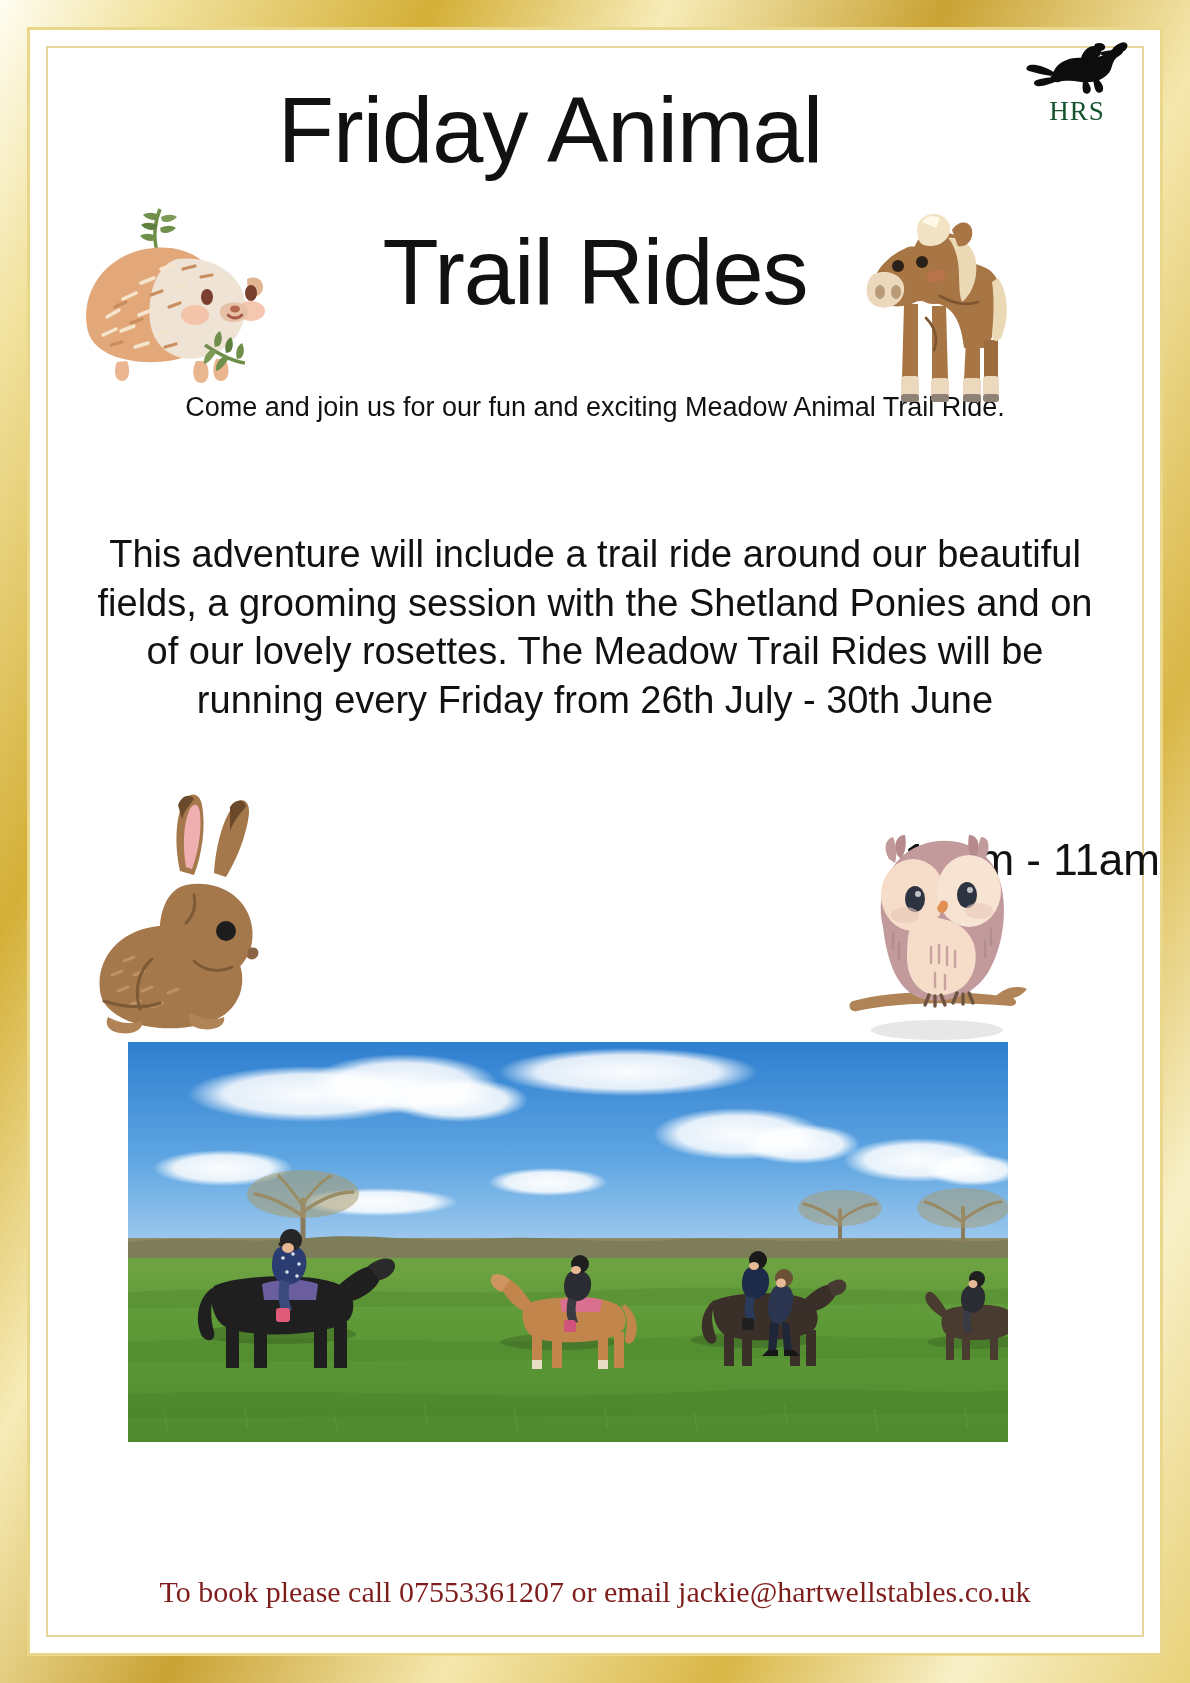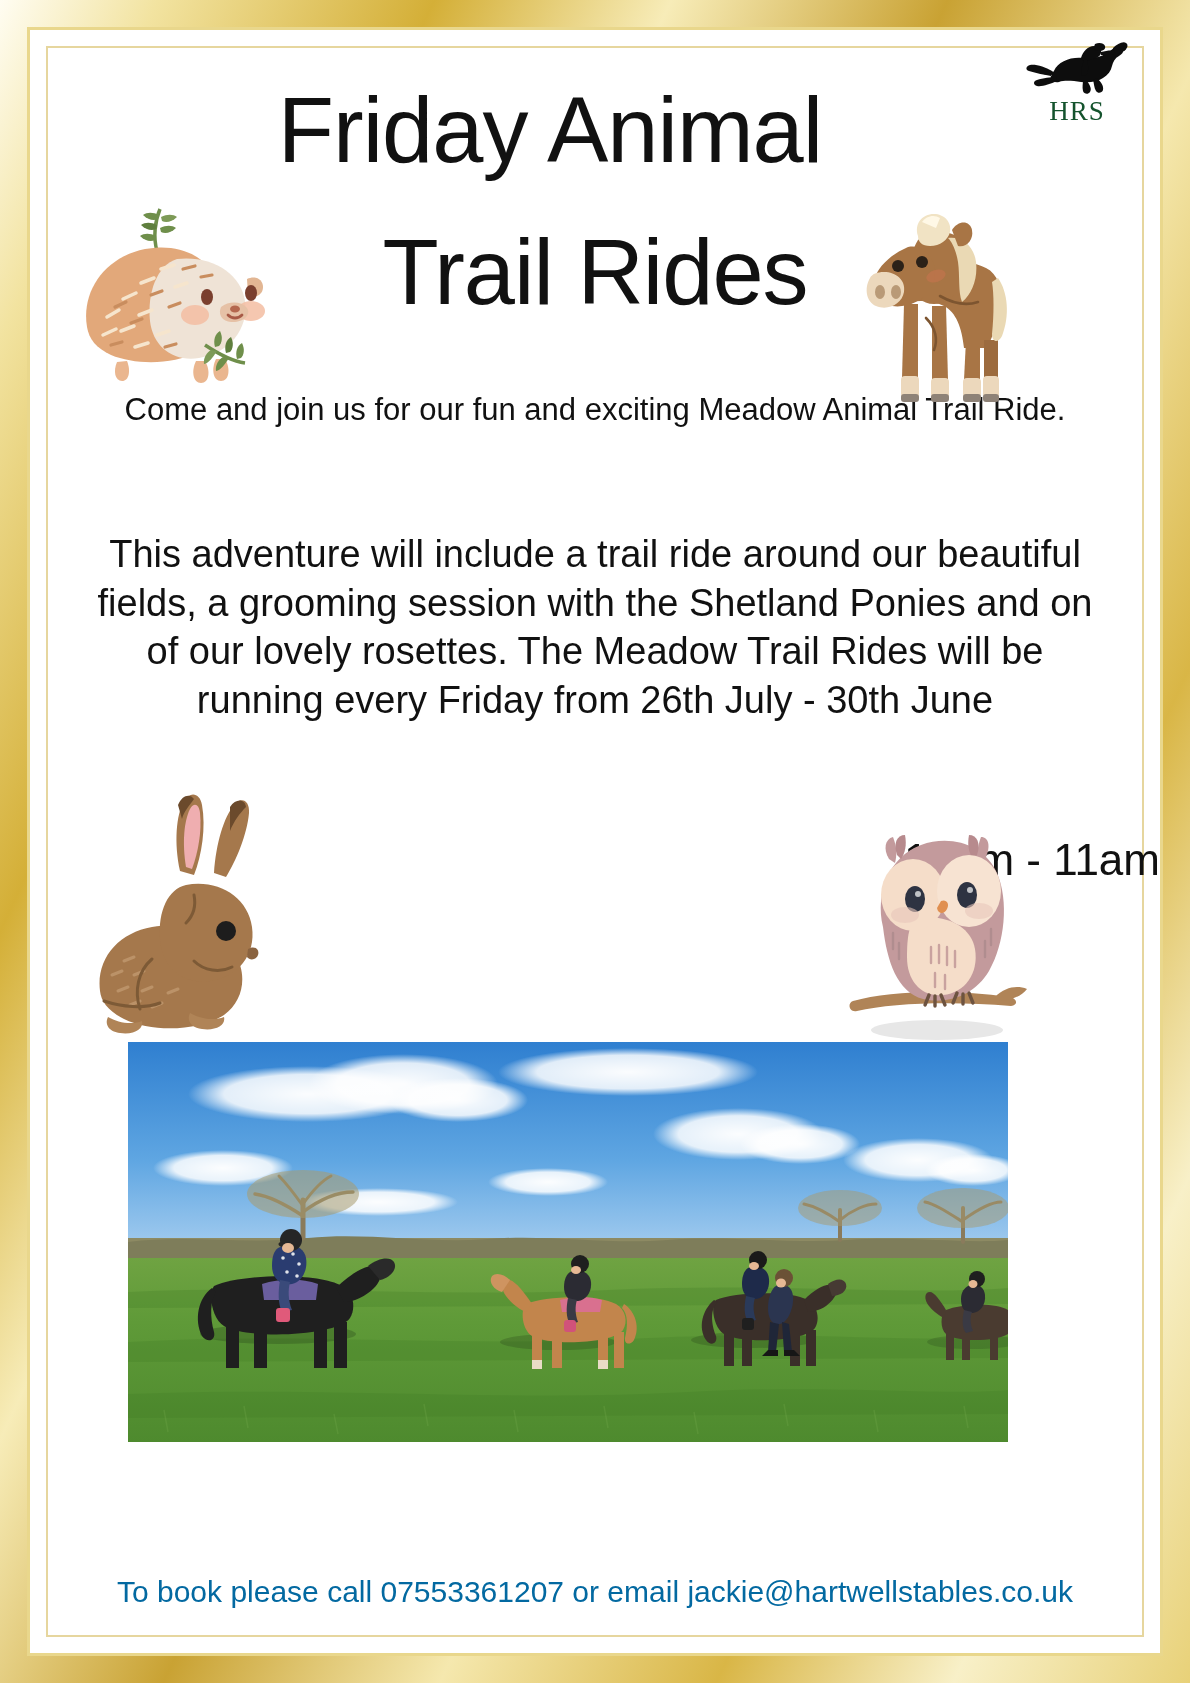--- a/index.html
+++ b/index.html
@@ -100,44 +100,44 @@
   
   .body-block {
     position: absolute;
     left: 60px;
     right: 60px;
     text-align: center;
     color: #111;
     line-height: 1.28;
     font-weight: 400;
   }
-  #para-intro { top: 360px; font-size: 31px; }
+  #para-intro { top: 360px; font-size: 27px; }
   #para-main  { top: 500px; font-size: 38px; }
 
   .highlight {
     position: absolute;
     left: 0; right: 0;
     text-align: right;
     color: #111;
     font-weight: 400;
     white-space: nowrap;
   }
   #time-line   { top: 805px; font-size: 44px; }
   #spaces-line { top: 888px; font-size: 38px; }
   #price-line  { top: 958px; font-size: 42px; }
 
   
   #footer {
     position: absolute;
     left: 20px; right: 20px;
     bottom: 44px;
     text-align: center;
-    font-family: Liberation Sans, sans-serif;
+    font-family: Liberation Serif, serif;
     font-size: 30px;
-    color: #0369a1;
+    color: #7f1d1d;
     white-space: nowrap;
   }
 
   
   .animal { position: absolute; line-height: 0; }
   #hedgehog { left: 35px;  top: 165px; }
   #pony     { right: 148px; top: 170px; }
   #rabbit   { left: 52px;  top: 755px; }
   #owl      { right: 125px; top: 785px; }
 

